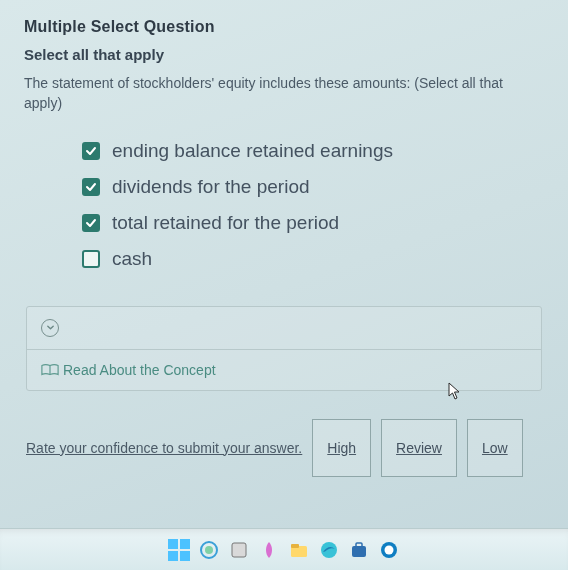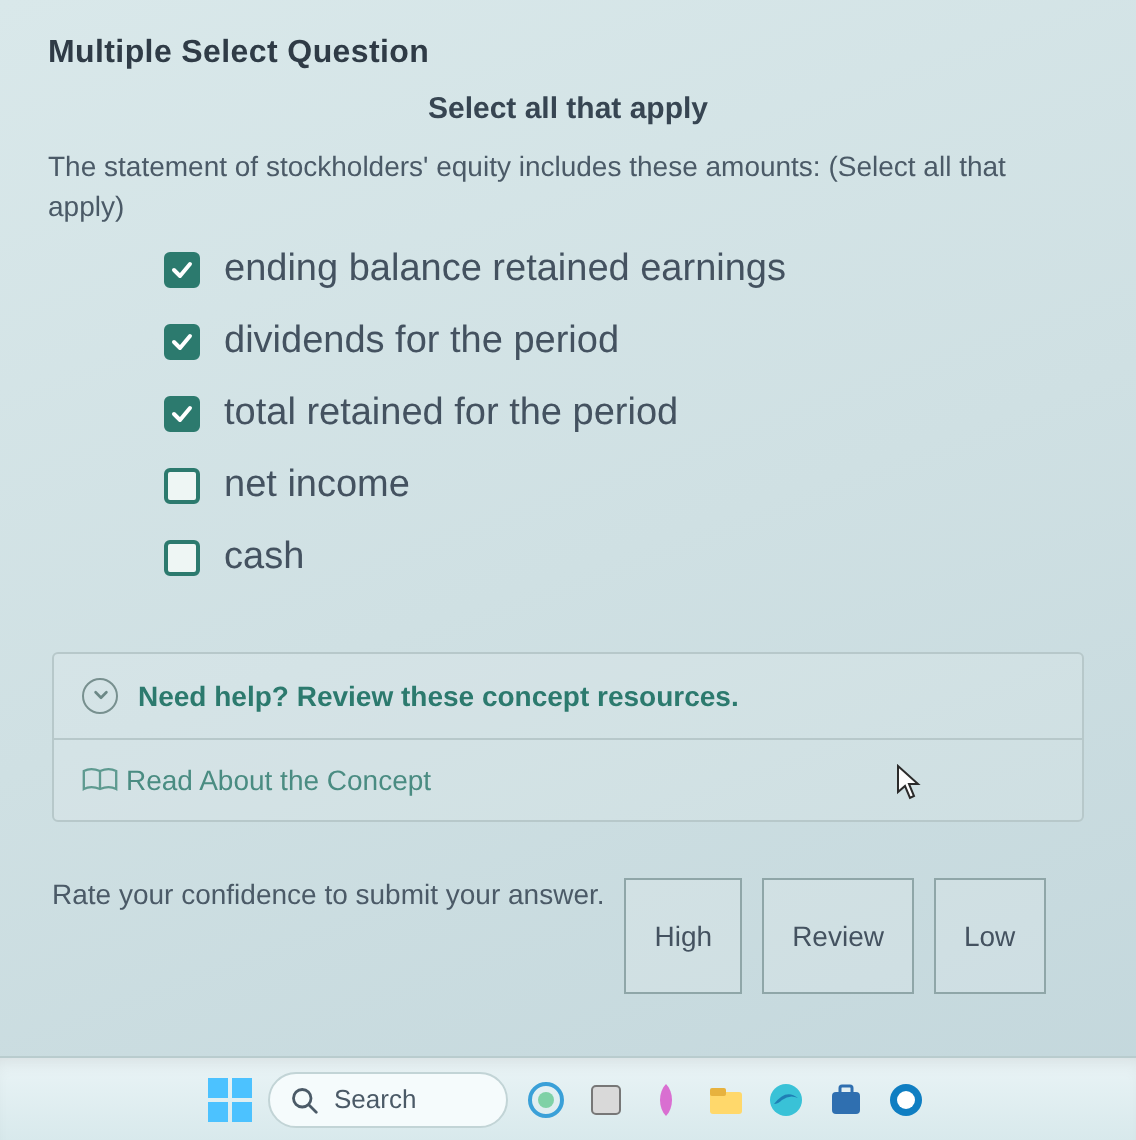--- a/index.html
+++ b/index.html
@@ -18,27 +18,26 @@
     font-weight: 700;
     color: #2f3b46;
     margin-bottom: 10px;
     letter-spacing: 0.2px;
   }
   .instr {
     font-size: 15px;
     font-weight: 700;
     color: #374552;
     margin-bottom: 10px;
-    text-align: center;
   }
   .stem {
     font-size: 14px;
     color: #4b5a67;
     line-height: 1.45;
-    margin-bottom: 10px;
+    margin-bottom: 26px;
   }
   .options {
     margin-left: 58px;
     margin-bottom: 36px;
   }
   .opt {
     display: flex;
     align-items: center;
     gap: 12px;
     margin-bottom: 14px;
@@ -92,24 +91,26 @@
     align-items: center;
     gap: 4px;
     padding: 12px 14px;
     font-size: 14px;
     color: #4a8c82;
     cursor: pointer;
   }
   .book-icon { width: 18px; height: 14px; flex-shrink: 0; }
   .confidence-row {
     display: flex;
+    align-items: center;
     gap: 10px;
     padding: 0 2px;
     font-size: 14px;
     color: #4b5a67;
+    text-decoration: underline;
   }
   .conf-btn {
     border: 1px solid #8fa6a8;
     border-radius: 0;
     padding: 20px 14px;
     background: rgba(255,255,255,0.15);
     color: #445260;
     font-size: 14px;
     cursor: pointer;
   }
@@ -197,38 +198,31 @@
         <svg viewBox="0 0 12 12">
             <path d="M2 6 L5 9 L10 3" stroke="#fff" stroke-width="2" fill="none" stroke-linecap="round" stroke-linejoin="round"></path>
           </svg>
       </div>
       <span class="opt-label">total retained for the period</span>
     </div>
     <div class="opt">
       <div class="chk unchecked">
         
       </div>
-      <span class="opt-label">net income</span>
-    </div>
-    <div class="opt">
-      <div class="chk unchecked">
-        
-      </div>
       <span class="opt-label">cash</span>
     </div>
   </div>
 
   <div class="help-box">
     <div class="help-head">
       <span class="chevron-circ">
         <svg viewBox="0 0 10 10">
             <path d="M2 3.5 L5 6.5 L8 3.5" stroke="#6c8886" stroke-width="1.5" fill="none" stroke-linecap="round" stroke-linejoin="round"></path>
           </svg>
       </span>
-      <span>Need help? Review these concept resources.</span>
     </div>
     <div class="help-link">
       <svg class="book-icon" viewBox="0 0 20 14">
         <path d="M1 2 Q5 0 10 2 Q15 0 19 2 L19 12 Q15 10 10 12 Q5 10 1 12 Z" fill="none" stroke="#5e9a90" stroke-width="1.3"></path>
         <line x1="10" y1="2" x2="10" y2="12" stroke="#5e9a90" stroke-width="1.3"></line>
       </svg>
       <span>Read About the Concept</span>
     </div>
   </div>
 
@@ -244,27 +238,20 @@
   <path d="M1 1 L1 14 L4.5 11 L7 17 L9 16 L6.5 10 L11 10 Z" fill="#fdfdfd" stroke="#2b2b2b" stroke-width="1"></path>
 </svg>
 
 <div class="taskbar">
   <div class="start-btn">
     <span></span>
       <span></span>
       <span></span>
       <span></span>
   </div>
-  <div class="search-pill">
-    <svg viewBox="0 0 16 16">
-        <circle cx="7" cy="7" r="5" stroke="#4b5a67" stroke-width="1.6" fill="none"></circle>
-        <line x1="11" y1="11" x2="15" y2="15" stroke="#4b5a67" stroke-width="1.6" stroke-linecap="round"></line>
-      </svg>
-    <span>Search</span>
-  </div>
   <div class="tb-icon">
     <svg viewBox="0 0 20 20">
         <circle cx="10" cy="10" r="8" fill="none" stroke="#3aa0d8" stroke-width="2"></circle>
         <circle cx="10" cy="10" r="4" fill="#7fd1a6"></circle>
       </svg>
   </div>
   <div class="tb-icon">
     <svg viewBox="0 0 20 20">
         <rect x="3" y="3" width="14" height="14" rx="2" fill="#d9d9d9" stroke="#777" stroke-width="1"></rect>
       </svg>

